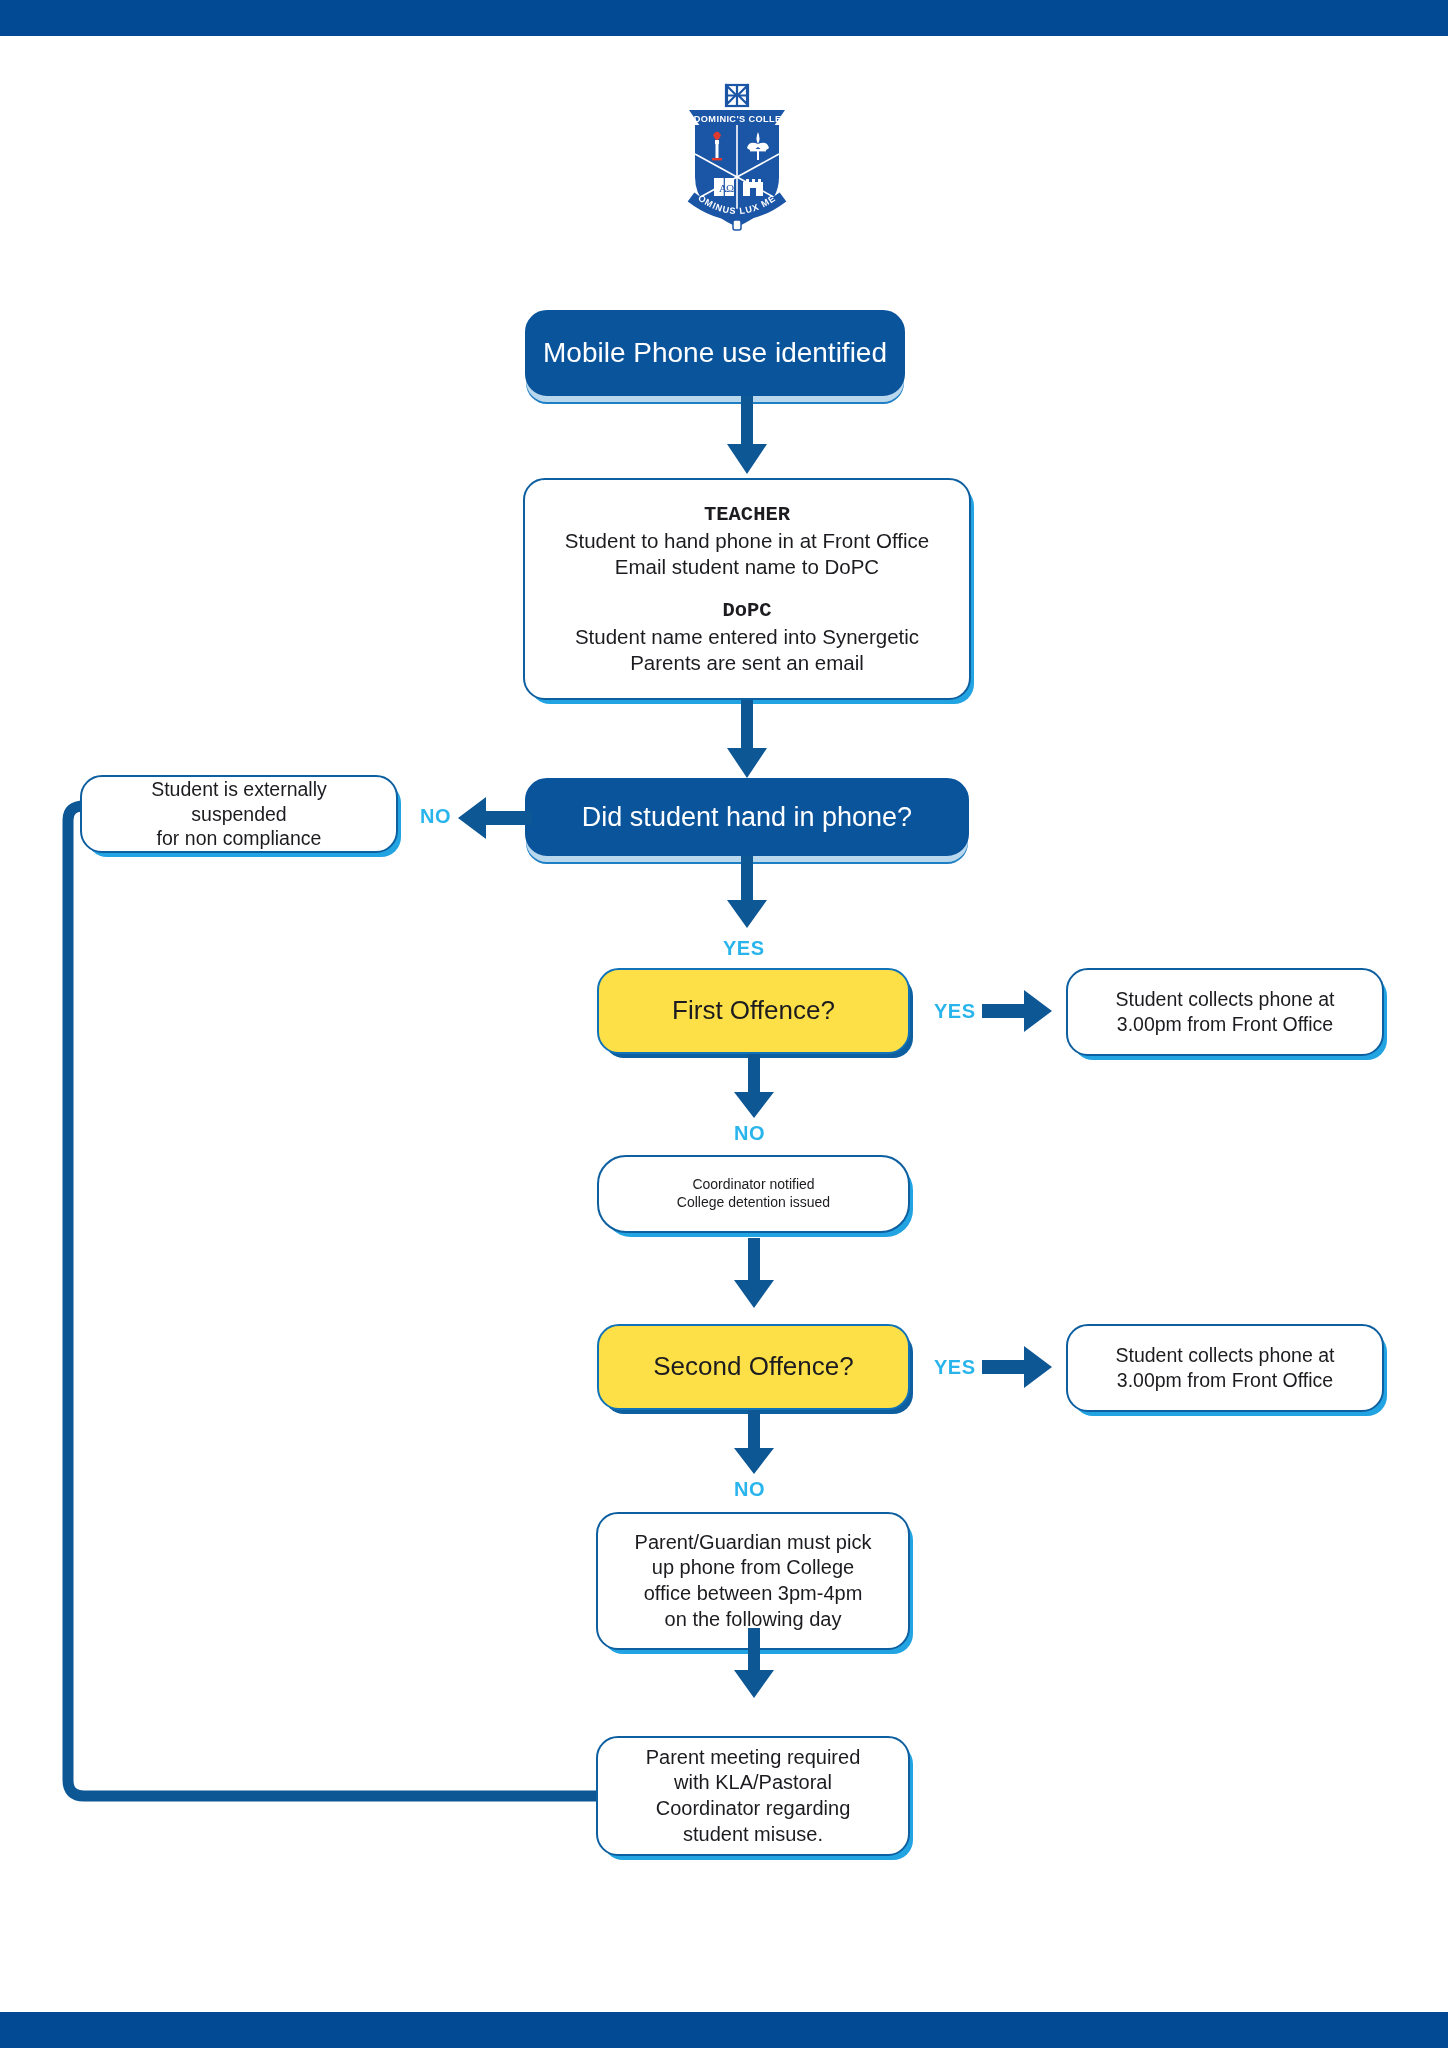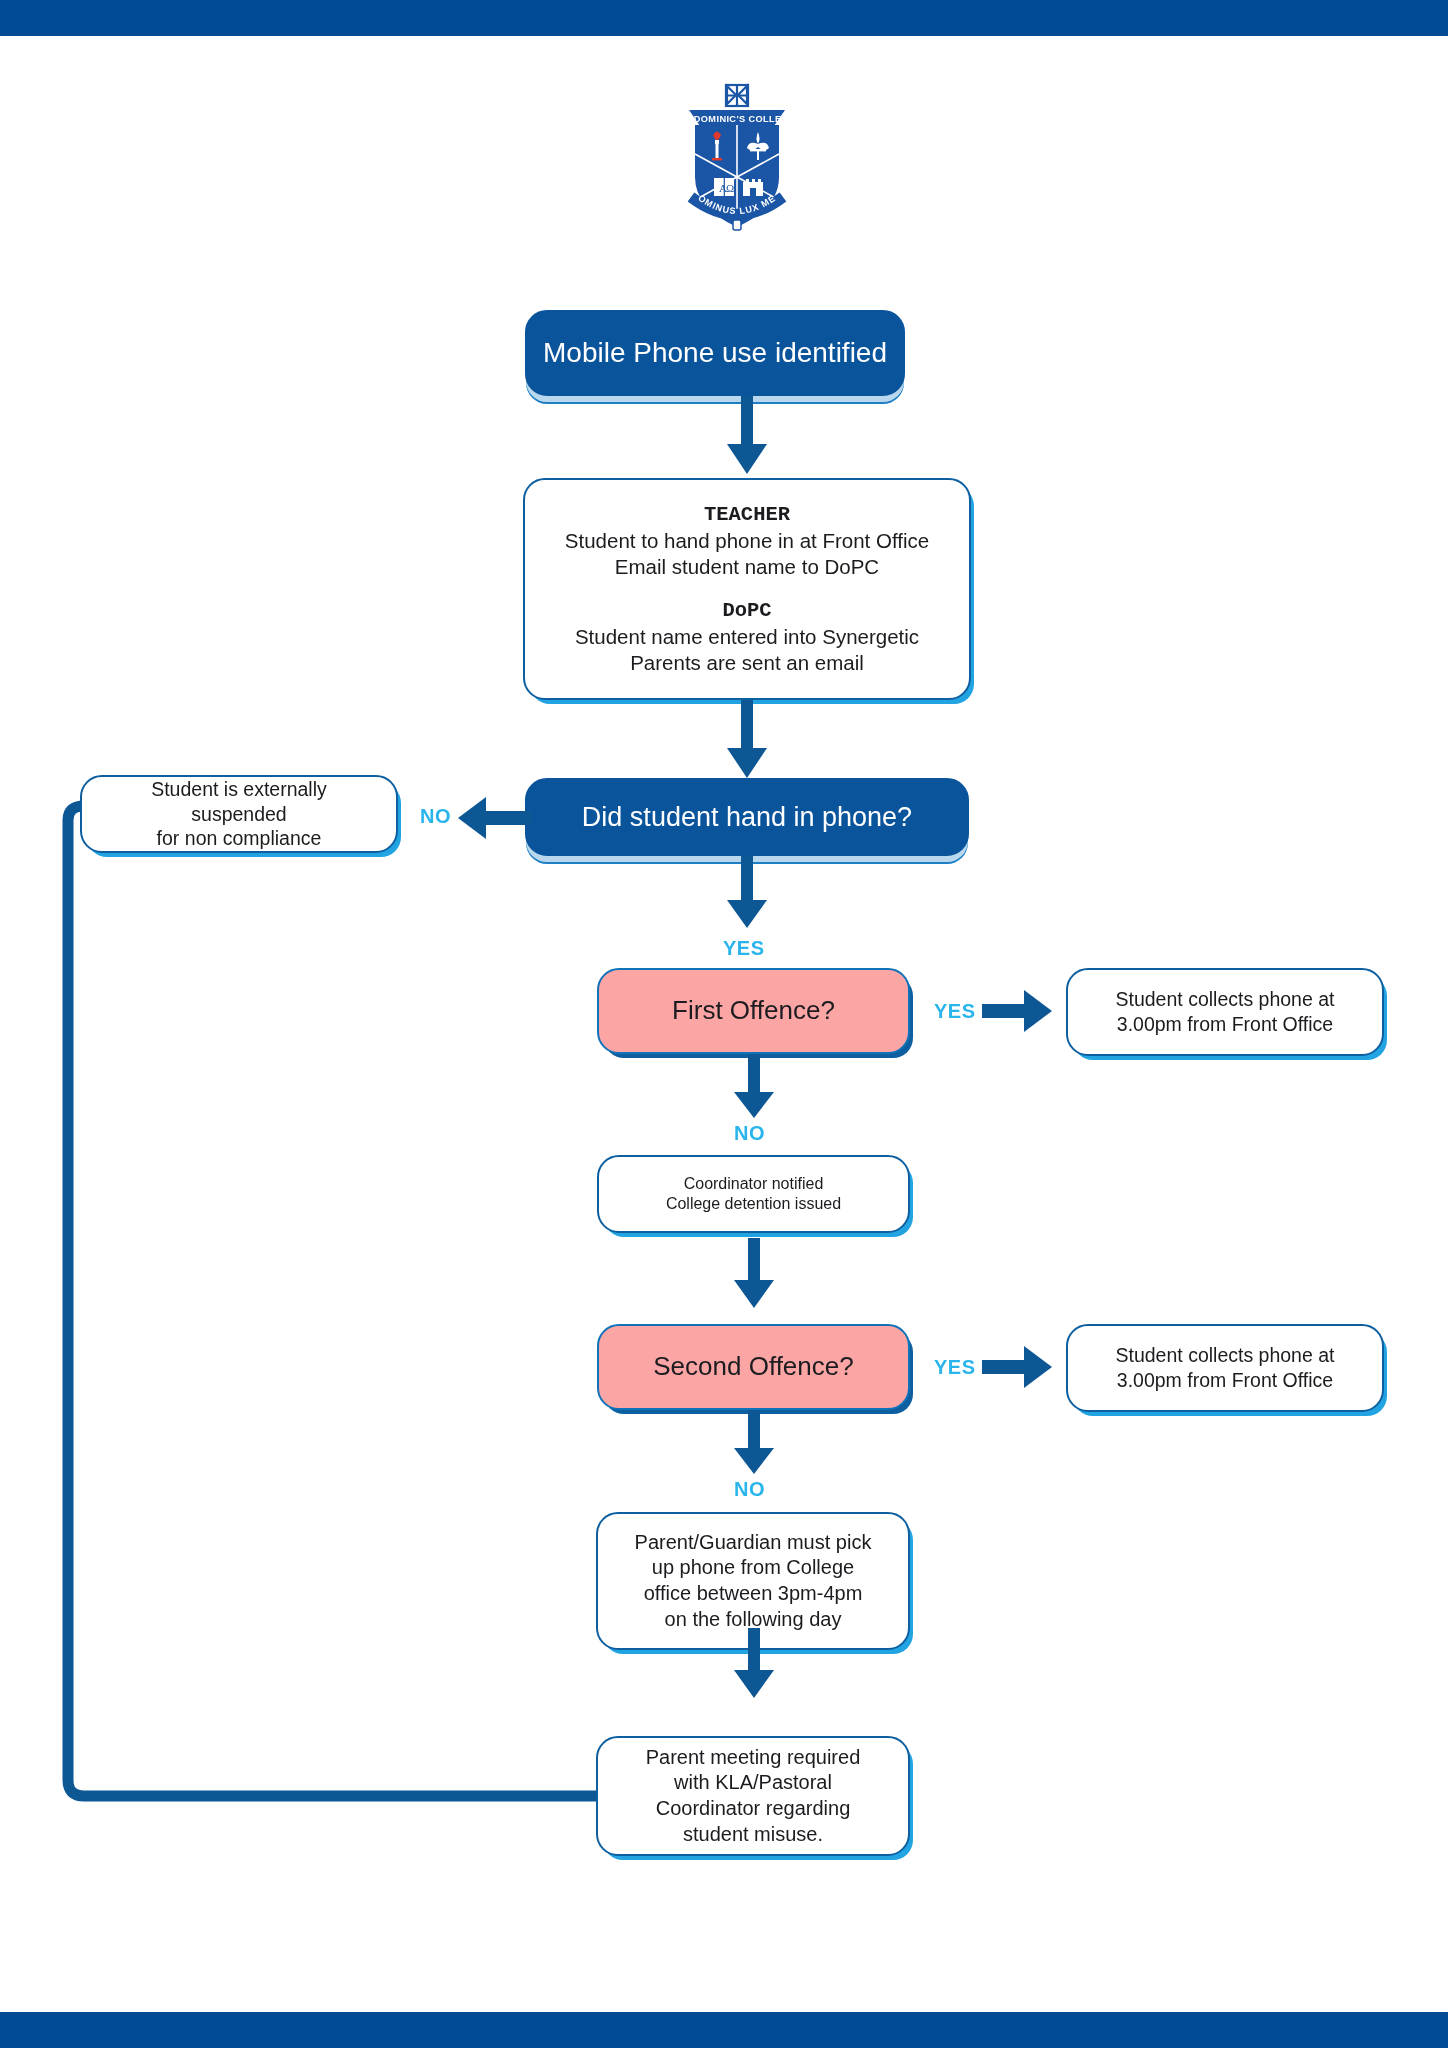--- a/index.html
+++ b/index.html
@@ -51,21 +51,21 @@
 
   
   .node.dark {
     background: #0A549C;
     border: 2px solid #0A549C;
     color: #ffffff;
     box-shadow: 0 7px 0 -1px #b9d8ee, 0 9px 0 -1px #1f7fc4;
   }
   
   .node.light {
-    background: #fca5a5;
+    background: #fde047;
     border: 2.5px solid #1072B8;
     box-shadow: 5px 6px 0 -2px #0d5fa0;
   }
   
   .node.plain {
     background: #ffffff;
     border: 2.5px solid #0D5FA0;
     box-shadow: 5px 6px 0 -2px #22A3E2;
   }
 
@@ -227,21 +227,21 @@
     </div>
   </div>
 
   <div class="arrow" style="left:732px; top:1054px;">
     <svg width="44" height="66" viewBox="0 0 44 66">
       <path d="M16 0 H28 V38 H42 L22 64 L2 38 H16 Z" fill="#0D5795"></path>
     </svg>
   </div>
   <div class="branch-label" style="left:734px; top:1122px; font-size:20px;">NO</div>
 
-  <div class="node plain" style="left:597px; top:1155px; width:313px; height:78px; font-size:16px;">
+  <div class="node plain" style="left:597px; top:1155px; width:313px; height:78px; font-size:14px;border-radius:29px;">
     <div class="inner">
       <div>Coordinator notified</div>
       <div>College detention issued</div>
     </div>
   </div>
 
   <div class="arrow" style="left:732px; top:1238px;">
     <svg width="44" height="72" viewBox="0 0 44 72">
       <path d="M16 0 H28 V42 H42 L22 70 L2 42 H16 Z" fill="#0D5795"></path>
     </svg>

